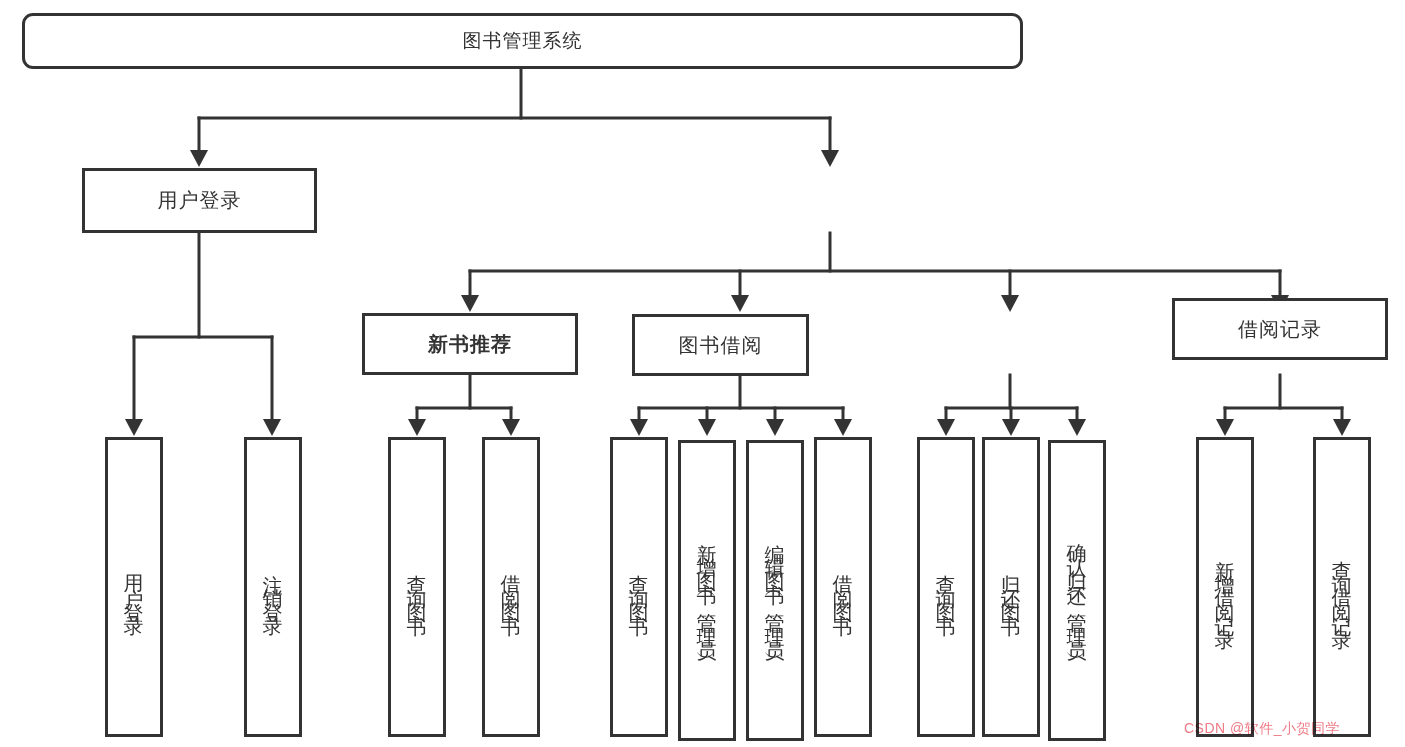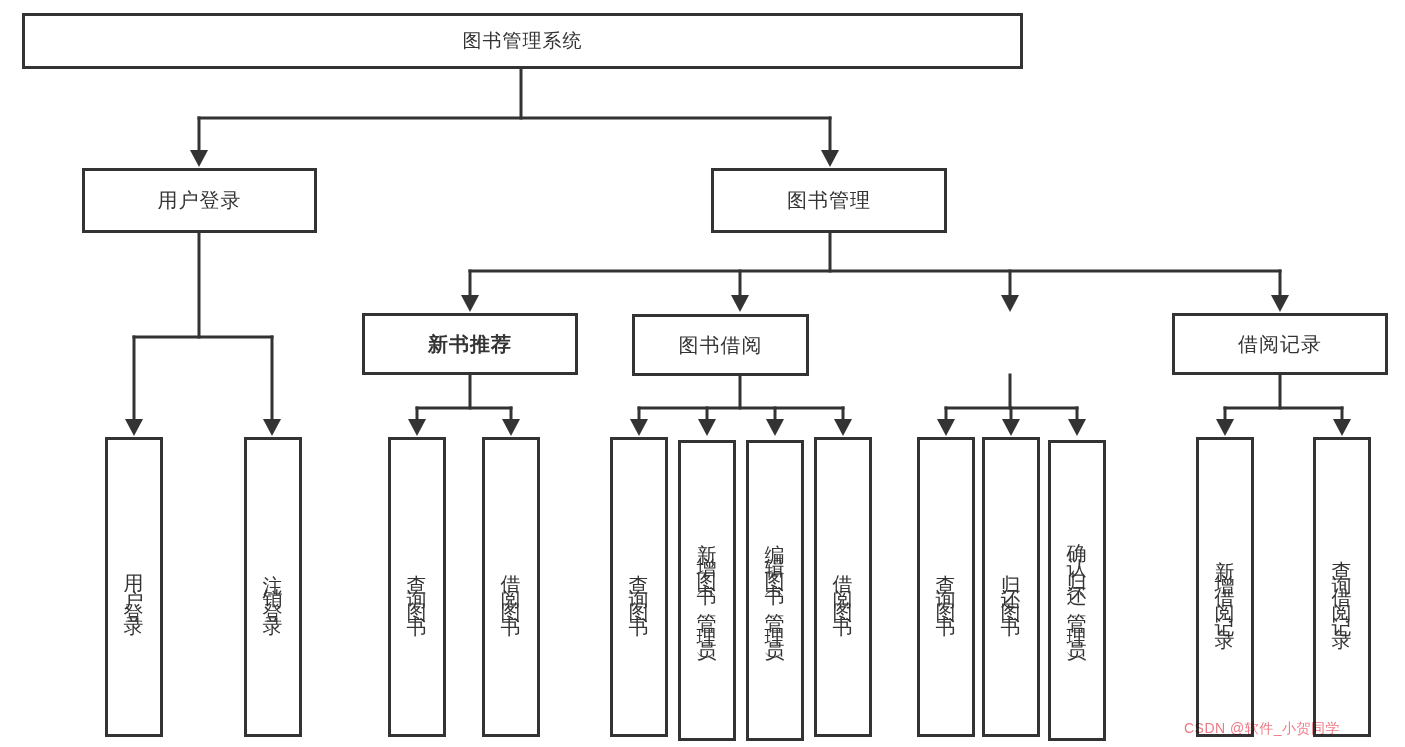--- a/index.html
+++ b/index.html
@@ -30,21 +30,21 @@
     box-sizing: border-box;
     background: var(--boxfill, #ffffff);
     border: 3px solid var(--line, #333333);
     color: var(--text, #333333);
     display: flex;
     align-items: center;
     justify-content: center;
     text-align: center;
   }
   .h-box { font-size: 20px; letter-spacing: 1px; }
-  .root-box { font-size: 19px; }
+  .root-box { font-size: 19px; border-radius: 11px; }
   .v-box {
     writing-mode: vertical-rl;
     text-orientation: mixed;
     font-size: 20px;
     letter-spacing: 14px;
     line-height: 1;
   }
   .v-box.dense { letter-spacing: 14px; }
   .watermark {
     position: absolute;
@@ -125,31 +125,28 @@
     <polygon points="1333,419 1351,419 1342,436"></polygon>
   </svg>
 
   <div class="box h-box root-box" style="left:22px; top:13px; width:1001px; height:56px;">
     <span>图书管理系统</span>
   </div>
 
   <div class="box h-box" style="left:82px; top:168px; width:235px; height:65px;">
     <span>用户登录</span>
   </div>
-  <div class="box h-box" style="left:711px; top:168px; width:236px; height:65px;">
-    <span>图书管理</span>
-  </div>
 
   <div class="box h-box" style="left:362px; top:313px; width:216px; height:62px;font-weight:bold;">
     <span>新书推荐</span>
   </div>
   <div class="box h-box" style="left:632px; top:314px; width:177px; height:62px;">
     <span>图书借阅</span>
   </div>
-  <div class="box h-box" style="left:1172px; top:313px; width:216px; height:62px;">
+  <div class="box h-box" style="left:1172px; top:298px; width:216px; height:62px;">
     <span>借阅记录</span>
   </div>
 
   <div class="box v-box" style="left:105px; top:437px; width:58px; height:300px;">
     <span>用户登录</span>
   </div>
   <div class="box v-box" style="left:244px; top:437px; width:58px; height:300px;">
     <span>注销登录</span>
   </div>
 

